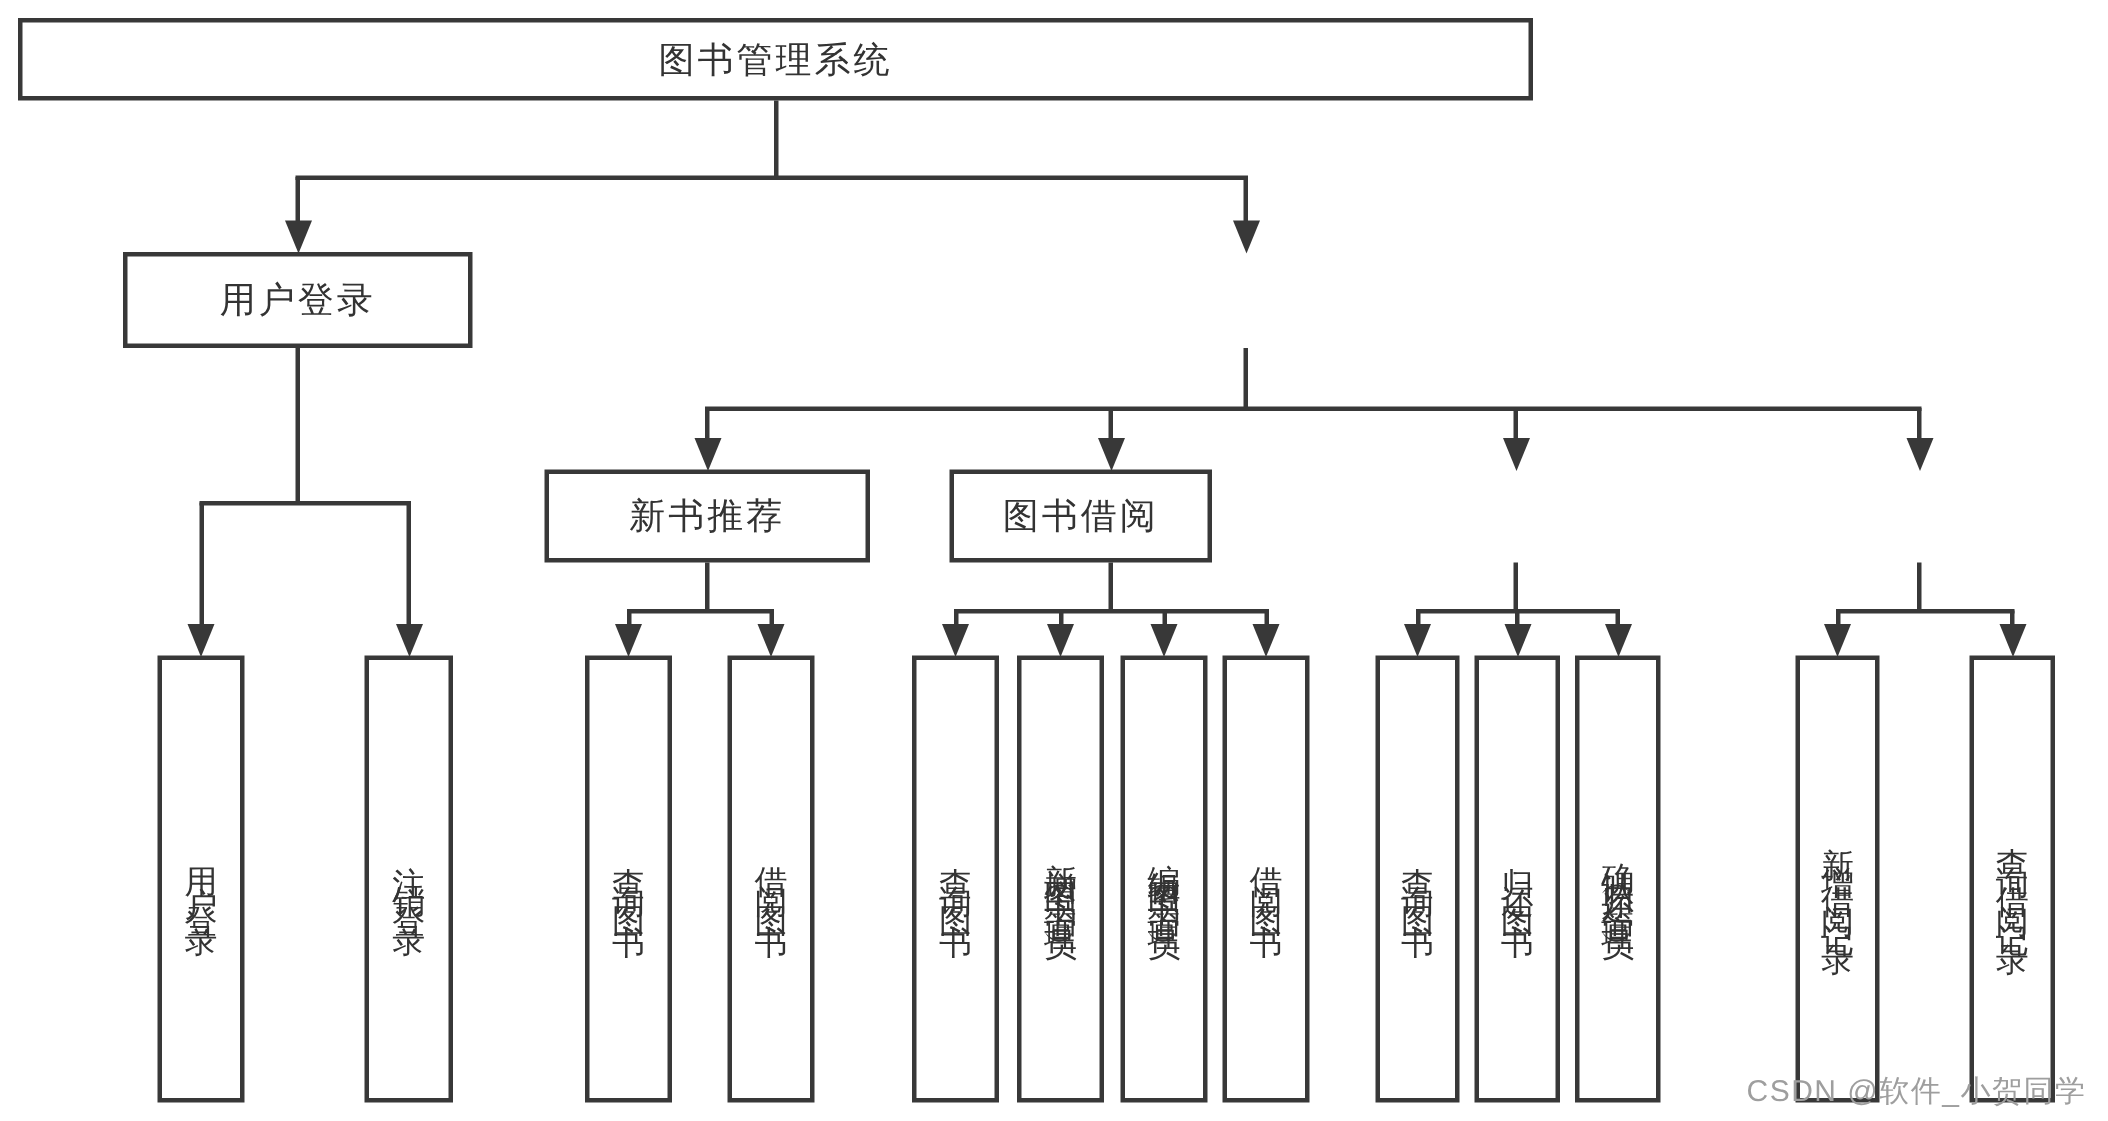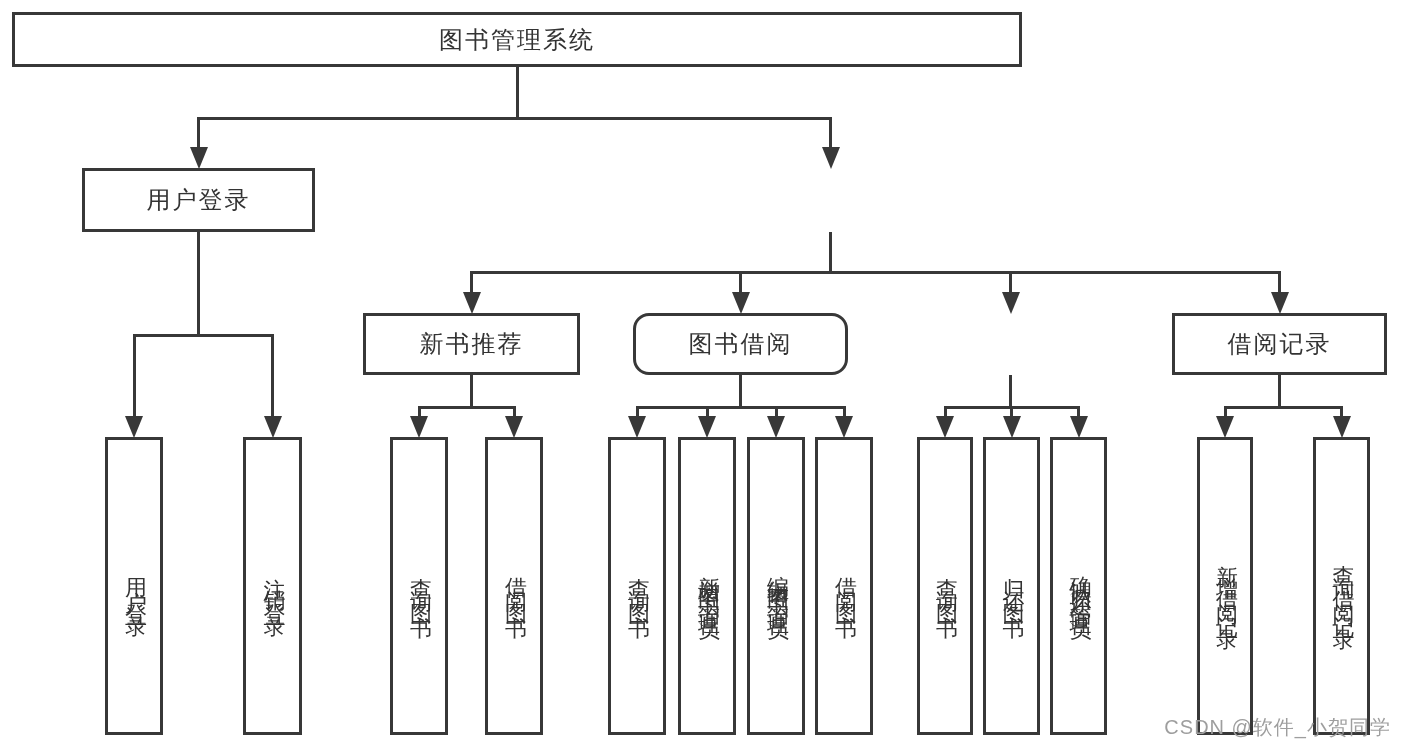--- a/index.html
+++ b/index.html
@@ -16,21 +16,20 @@
     border:3px solid var(--line,#383838);
     background:#ffffff;
     display:flex;
     align-items:center;
     justify-content:center;
     color:var(--text,#333333);
     font-size:24px;
     letter-spacing:2px;
     text-align:center;
     white-space:nowrap;
-    font-family:Liberation Mono, monospace;
   }
   .node.v{
     writing-mode:vertical-rl;
     font-size:22px;
     white-space:normal;
   }
   .edge{
     position:absolute;
     background:var(--line,#383838);
   }
@@ -53,22 +52,21 @@
   }
 </style>
 </head>
 <body>
 
 <div class="canvas" style="--line: #383838; --text: #333333; --bg: #ffffff; --wm: #9e9e9e;">
   <span class="watermark">CSDN @软件_小贺同学</span>
 <div class="node" style="left: 12px; top: 12px; width: 1010px; height: 55px;">图书管理系统</div>
     <div class="node" style="left: 82px; top: 168px; width: 233px; height: 64px;">用户登录</div>
     <div class="node" style="left: 363px; top: 313px; width: 217px; height: 62px;">新书推荐</div>
-    <div class="node" style="left: 633px; top: 313px; width: 215px; height: 62px; border-radius: 16px;">图书借阅</div>
-    <div class="node" style="left: 1172px; top: 313px; width: 215px; height: 62px;">借阅记录</div>
+    <div class="node" style="left: 633px; top: 313px; width: 175px; height: 62px;">图书借阅</div>
     <div class="node v" style="left: 105px; top: 437px; width: 58px; height: 298px; letter-spacing: 13px;">用户登录</div>
     <div class="node v" style="left: 243px; top: 437px; width: 59px; height: 298px; letter-spacing: 13px;">注销登录</div>
     <div class="node v" style="left: 390px; top: 437px; width: 58px; height: 298px; letter-spacing: 13px;">查询图书</div>
     <div class="node v" style="left: 485px; top: 437px; width: 58px; height: 298px; letter-spacing: 13px;">借阅图书</div>
     <div class="node v" style="left: 608px; top: 437px; width: 58px; height: 298px; letter-spacing: 13px;">查询图书</div>
     <div class="node v" style="left: 678px; top: 437px; width: 58px; height: 298px; letter-spacing: 6.22222px;">新增图书（管理员）</div>
     <div class="node v" style="left: 747px; top: 437px; width: 58px; height: 298px; letter-spacing: 6.22222px;">编辑图书（管理员）</div>
     <div class="node v" style="left: 815px; top: 437px; width: 58px; height: 298px; letter-spacing: 13px;">借阅图书</div>
     <div class="node v" style="left: 917px; top: 437px; width: 56px; height: 298px; letter-spacing: 13px;">查询图书</div>
     <div class="node v" style="left: 983px; top: 437px; width: 57px; height: 298px; letter-spacing: 13px;">归还图书</div>

